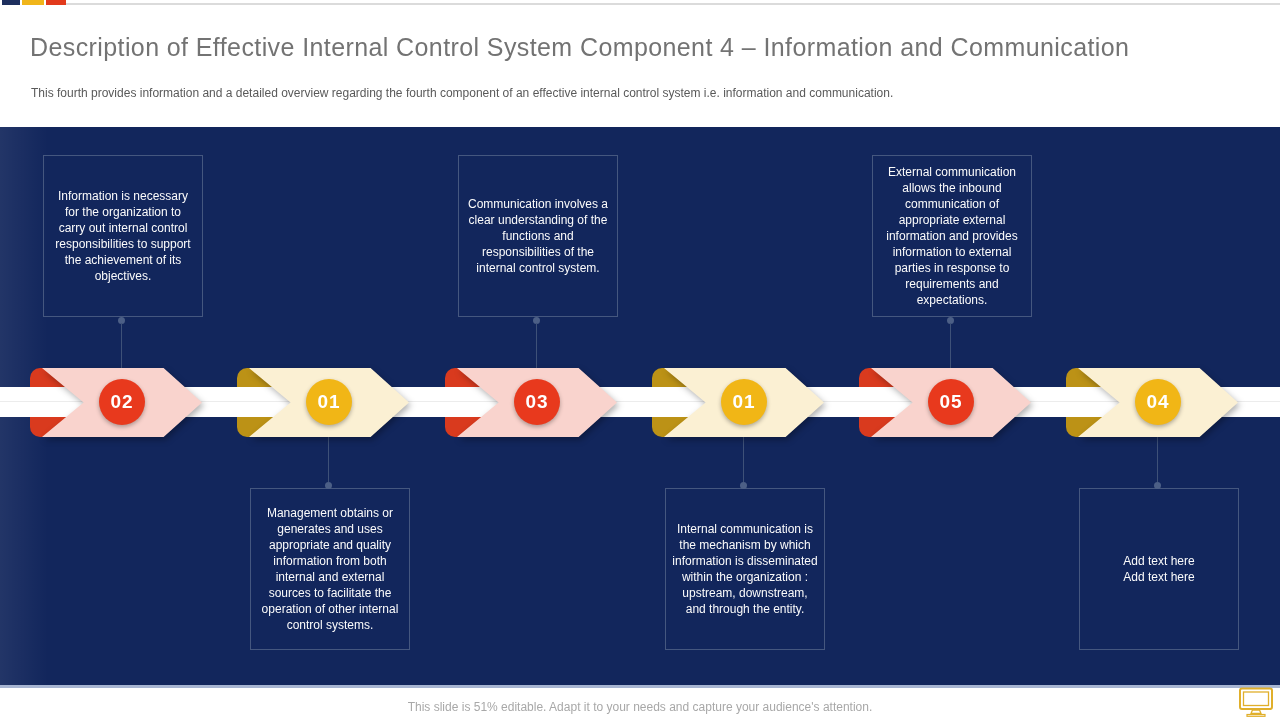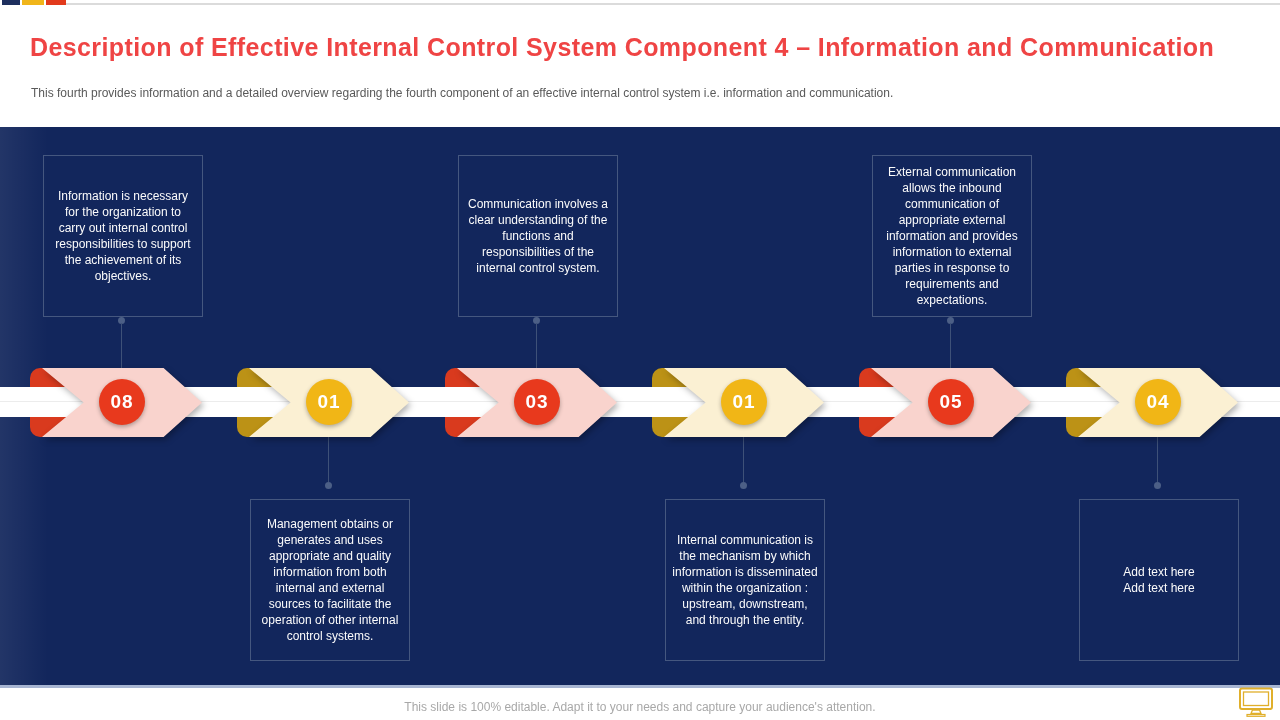--- a/index.html
+++ b/index.html
@@ -8,35 +8,35 @@
 
   
   .bar{position:absolute;top:0;height:5px;}
   .bar-navy{left:2px;width:18px;background:#1E2F5E;}
   .bar-yellow{left:22px;width:22px;background:#F0B51A;}
   .bar-red{left:46px;width:20px;background:#E23A1C;}
   .bar-line{position:absolute;left:66px;top:3px;width:1214px;height:2px;background:#DBDBDB;}
 
   
   .title{position:absolute;left:30px;top:33px;width:1230px;font-size:25px;letter-spacing:.4px;
-         color:#ef4444;white-space:nowrap;font-weight:700;}
+         color:#737373;white-space:nowrap;font-weight:400;}
   .subtitle{position:absolute;left:31px;top:86px;width:1200px;font-size:12px;color:#595959;}
 
   
   .panel{position:absolute;left:0;top:127px;width:1280px;height:558px;background:#12265C;
          border-bottom:3px solid #A7B5D2;}
   .panel::before{content:"";position:absolute;left:0;top:0;width:48px;height:100%;
          background:linear-gradient(90deg,rgba(255,255,255,0.07),rgba(255,255,255,0));}
 
   
   .step-box{position:absolute;width:158px;height:160px;border:1px solid #45577F;
             display:flex;align-items:center;justify-content:center;z-index:1;}
   .step-box .txt{color:#FBFBFB;font-size:12px;line-height:16px;text-align:center;
                  padding:4px 6px;white-space:pre-line;}
-  .step-box.top{top:28px;} .step-box.bottom{top:372px;}
+  .step-box.top{top:28px;} .step-box.bottom{top:361px;}
 
   
   .conn-line{position:absolute;width:1px;background:#3E5178;z-index:1;}
   .conn-dot{position:absolute;width:7px;height:7px;border-radius:50%;background:#4C5F86;z-index:1;}
   .conn-line.topc{top:196px;height:45px;} .conn-dot.topc{top:190px;}
   .conn-line.botc{top:310px;height:45px;} .conn-dot.botc{top:355px;}
 
   
   .band{position:absolute;left:0;top:260px;width:1280px;height:30px;background:#ffffff;z-index:2;}
   .band::after{content:"";position:absolute;left:0;top:14px;width:100%;height:1px;background:#ECECEC;}
@@ -129,30 +129,30 @@
     <div class="chev-wrap" style="left:664px">
         <div class="chev cream"></div>
       </div>
     <div class="chev-wrap" style="left:871px">
         <div class="chev pink"></div>
       </div>
     <div class="chev-wrap" style="left:1078px">
         <div class="chev cream"></div>
       </div>
 
-    <div class="num-circle red" style="left:99px">08</div>
+    <div class="num-circle red" style="left:99px">02</div>
     <div class="num-circle gold" style="left:306px">01</div>
     <div class="num-circle red" style="left:514px">03</div>
     <div class="num-circle gold" style="left:721px">01</div>
     <div class="num-circle red" style="left:928px">05</div>
     <div class="num-circle gold" style="left:1135px">04</div>
 
   </div>
 
-  <div class="footer">This slide is 100% editable. Adapt it to your needs and capture your audience's attention.</div>
+  <div class="footer">This slide is 51% editable. Adapt it to your needs and capture your audience's attention.</div>
 
   <svg class="monitor" viewBox="0 0 36 30">
     <rect x="2" y="1.5" width="32" height="20.5" rx="2" fill="none" stroke="#E0AF2B" stroke-width="2"></rect>
     <rect x="5.5" y="5" width="25" height="13.5" fill="none" stroke="#E0AF2B" stroke-width="1.3"></rect>
     <path d="M14.5 23 L21.5 23 L23 26.5 L13 26.5 Z" fill="none" stroke="#E0AF2B" stroke-width="1.3"></path>
     <rect x="9" y="27.5" width="18" height="1.8" fill="none" stroke="#E0AF2B" stroke-width="1.2"></rect>
   </svg>
 
 </div>
 

